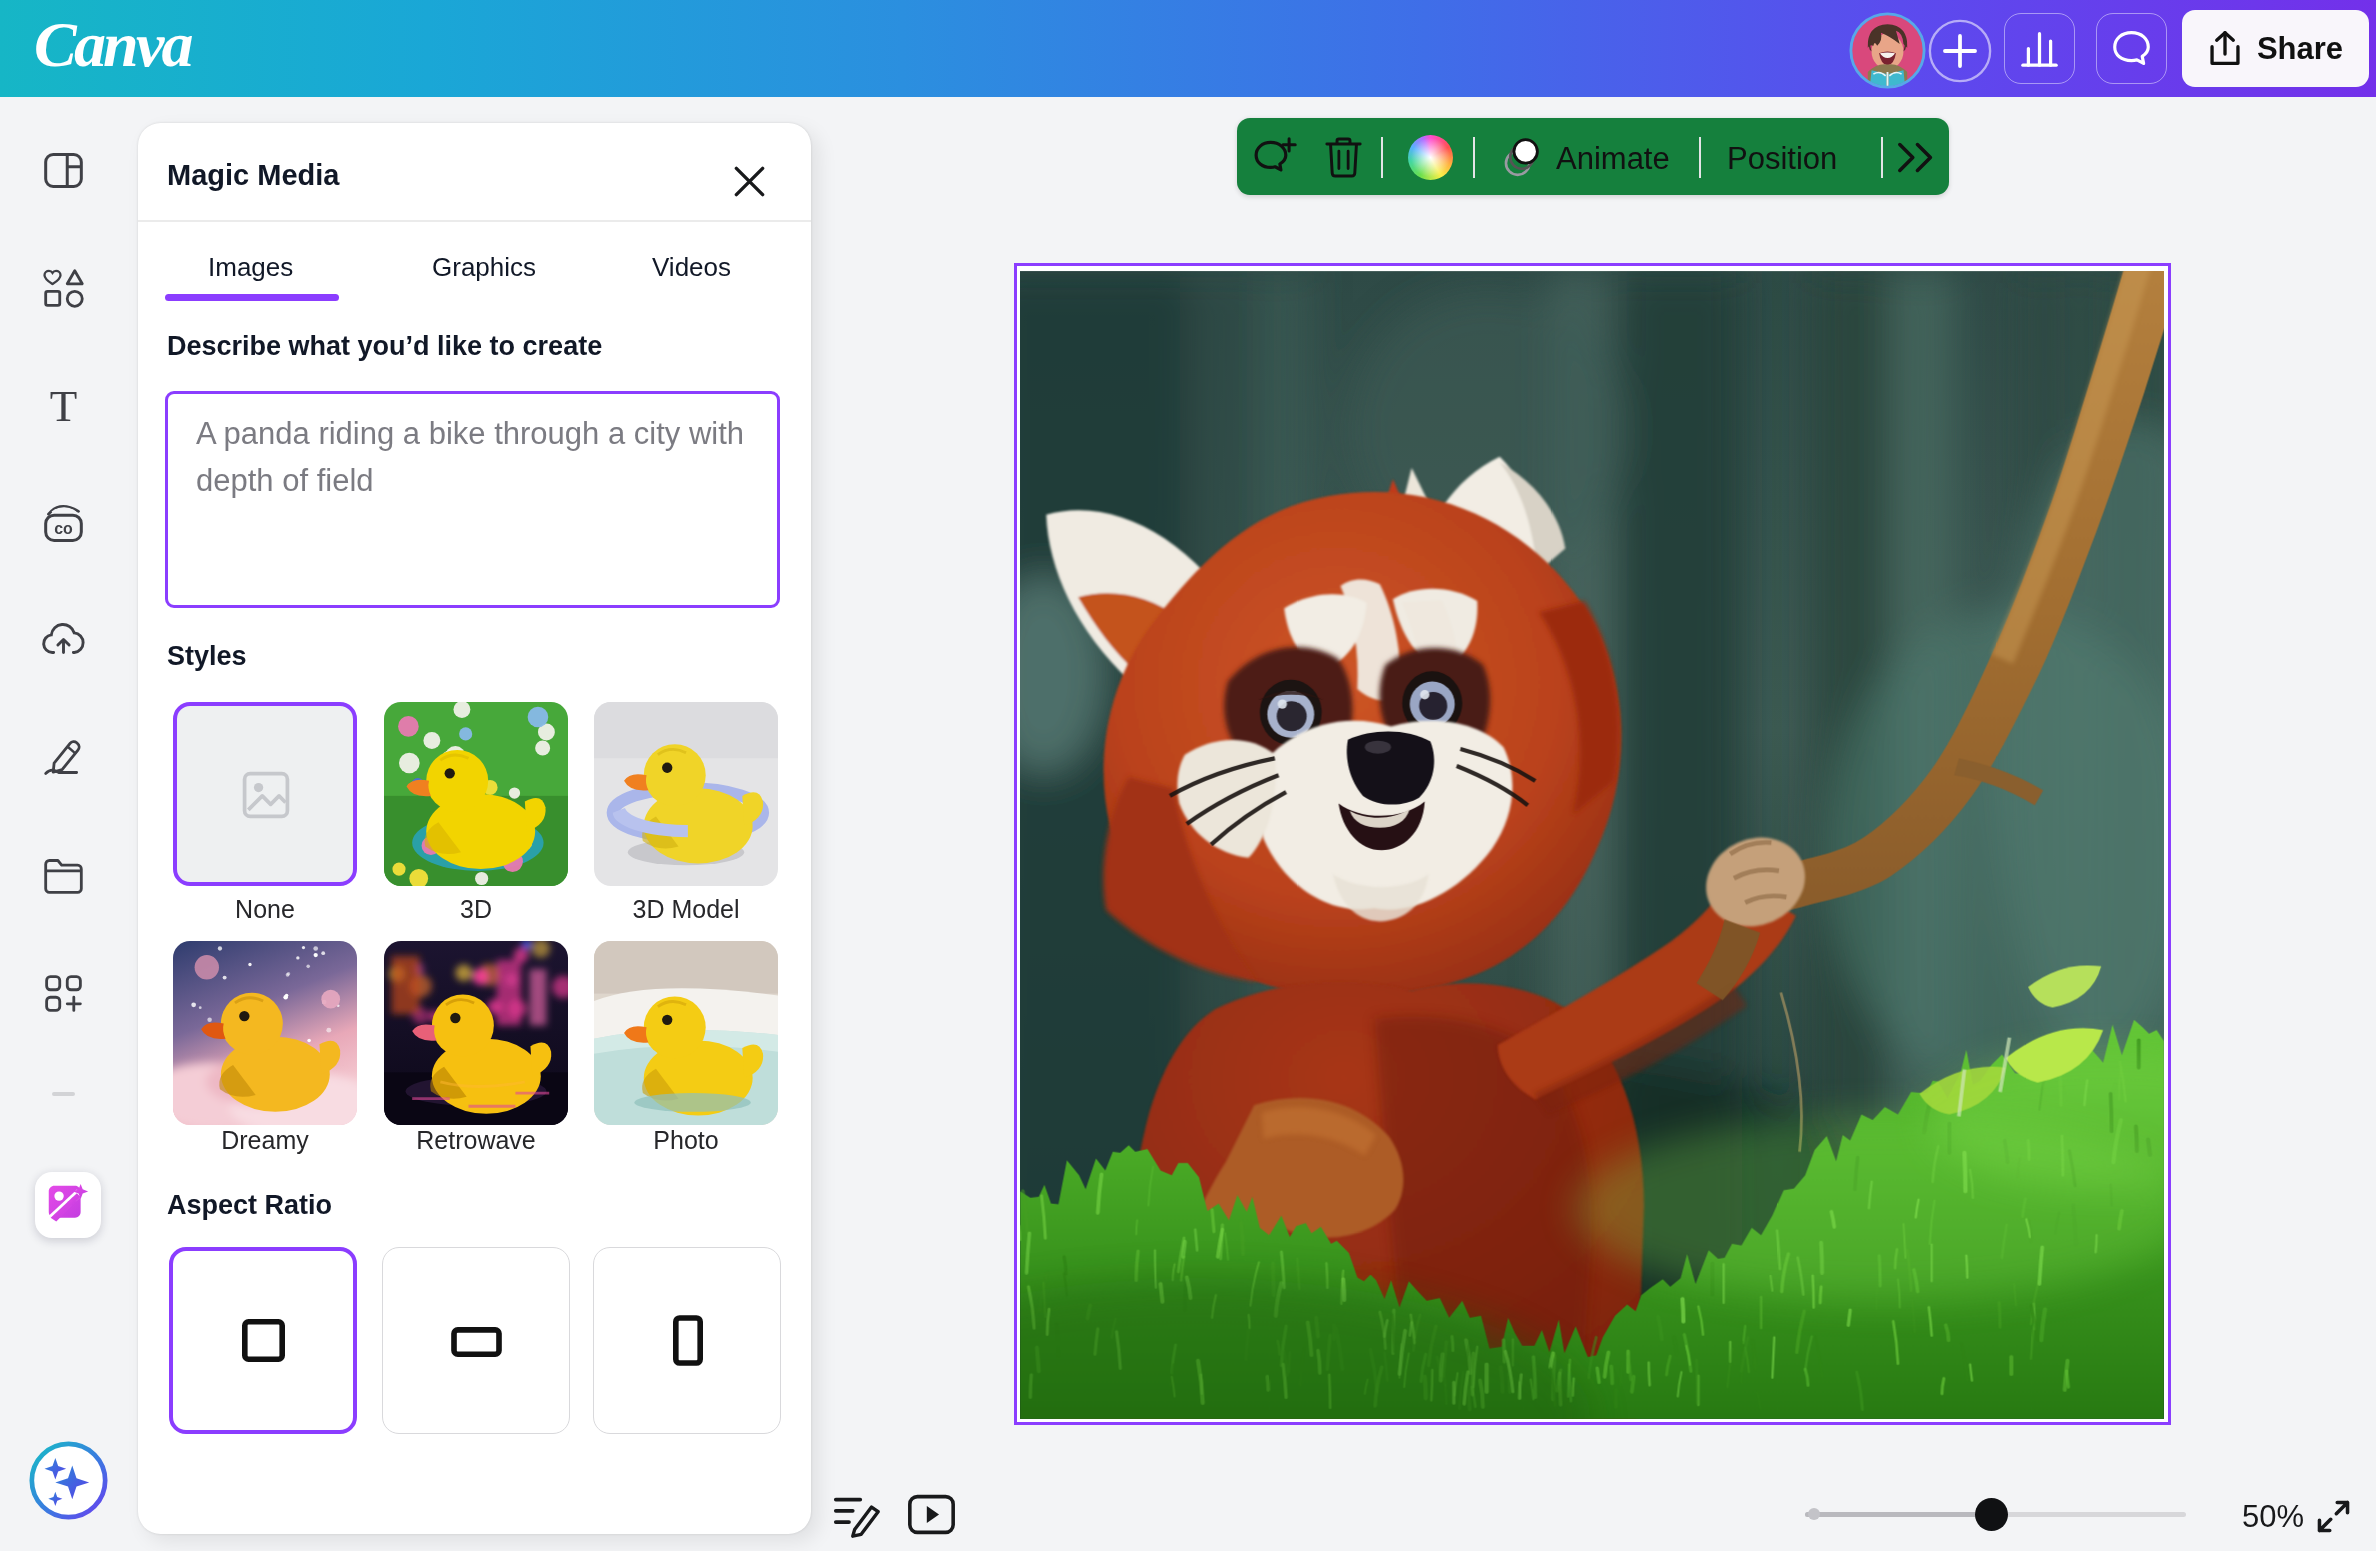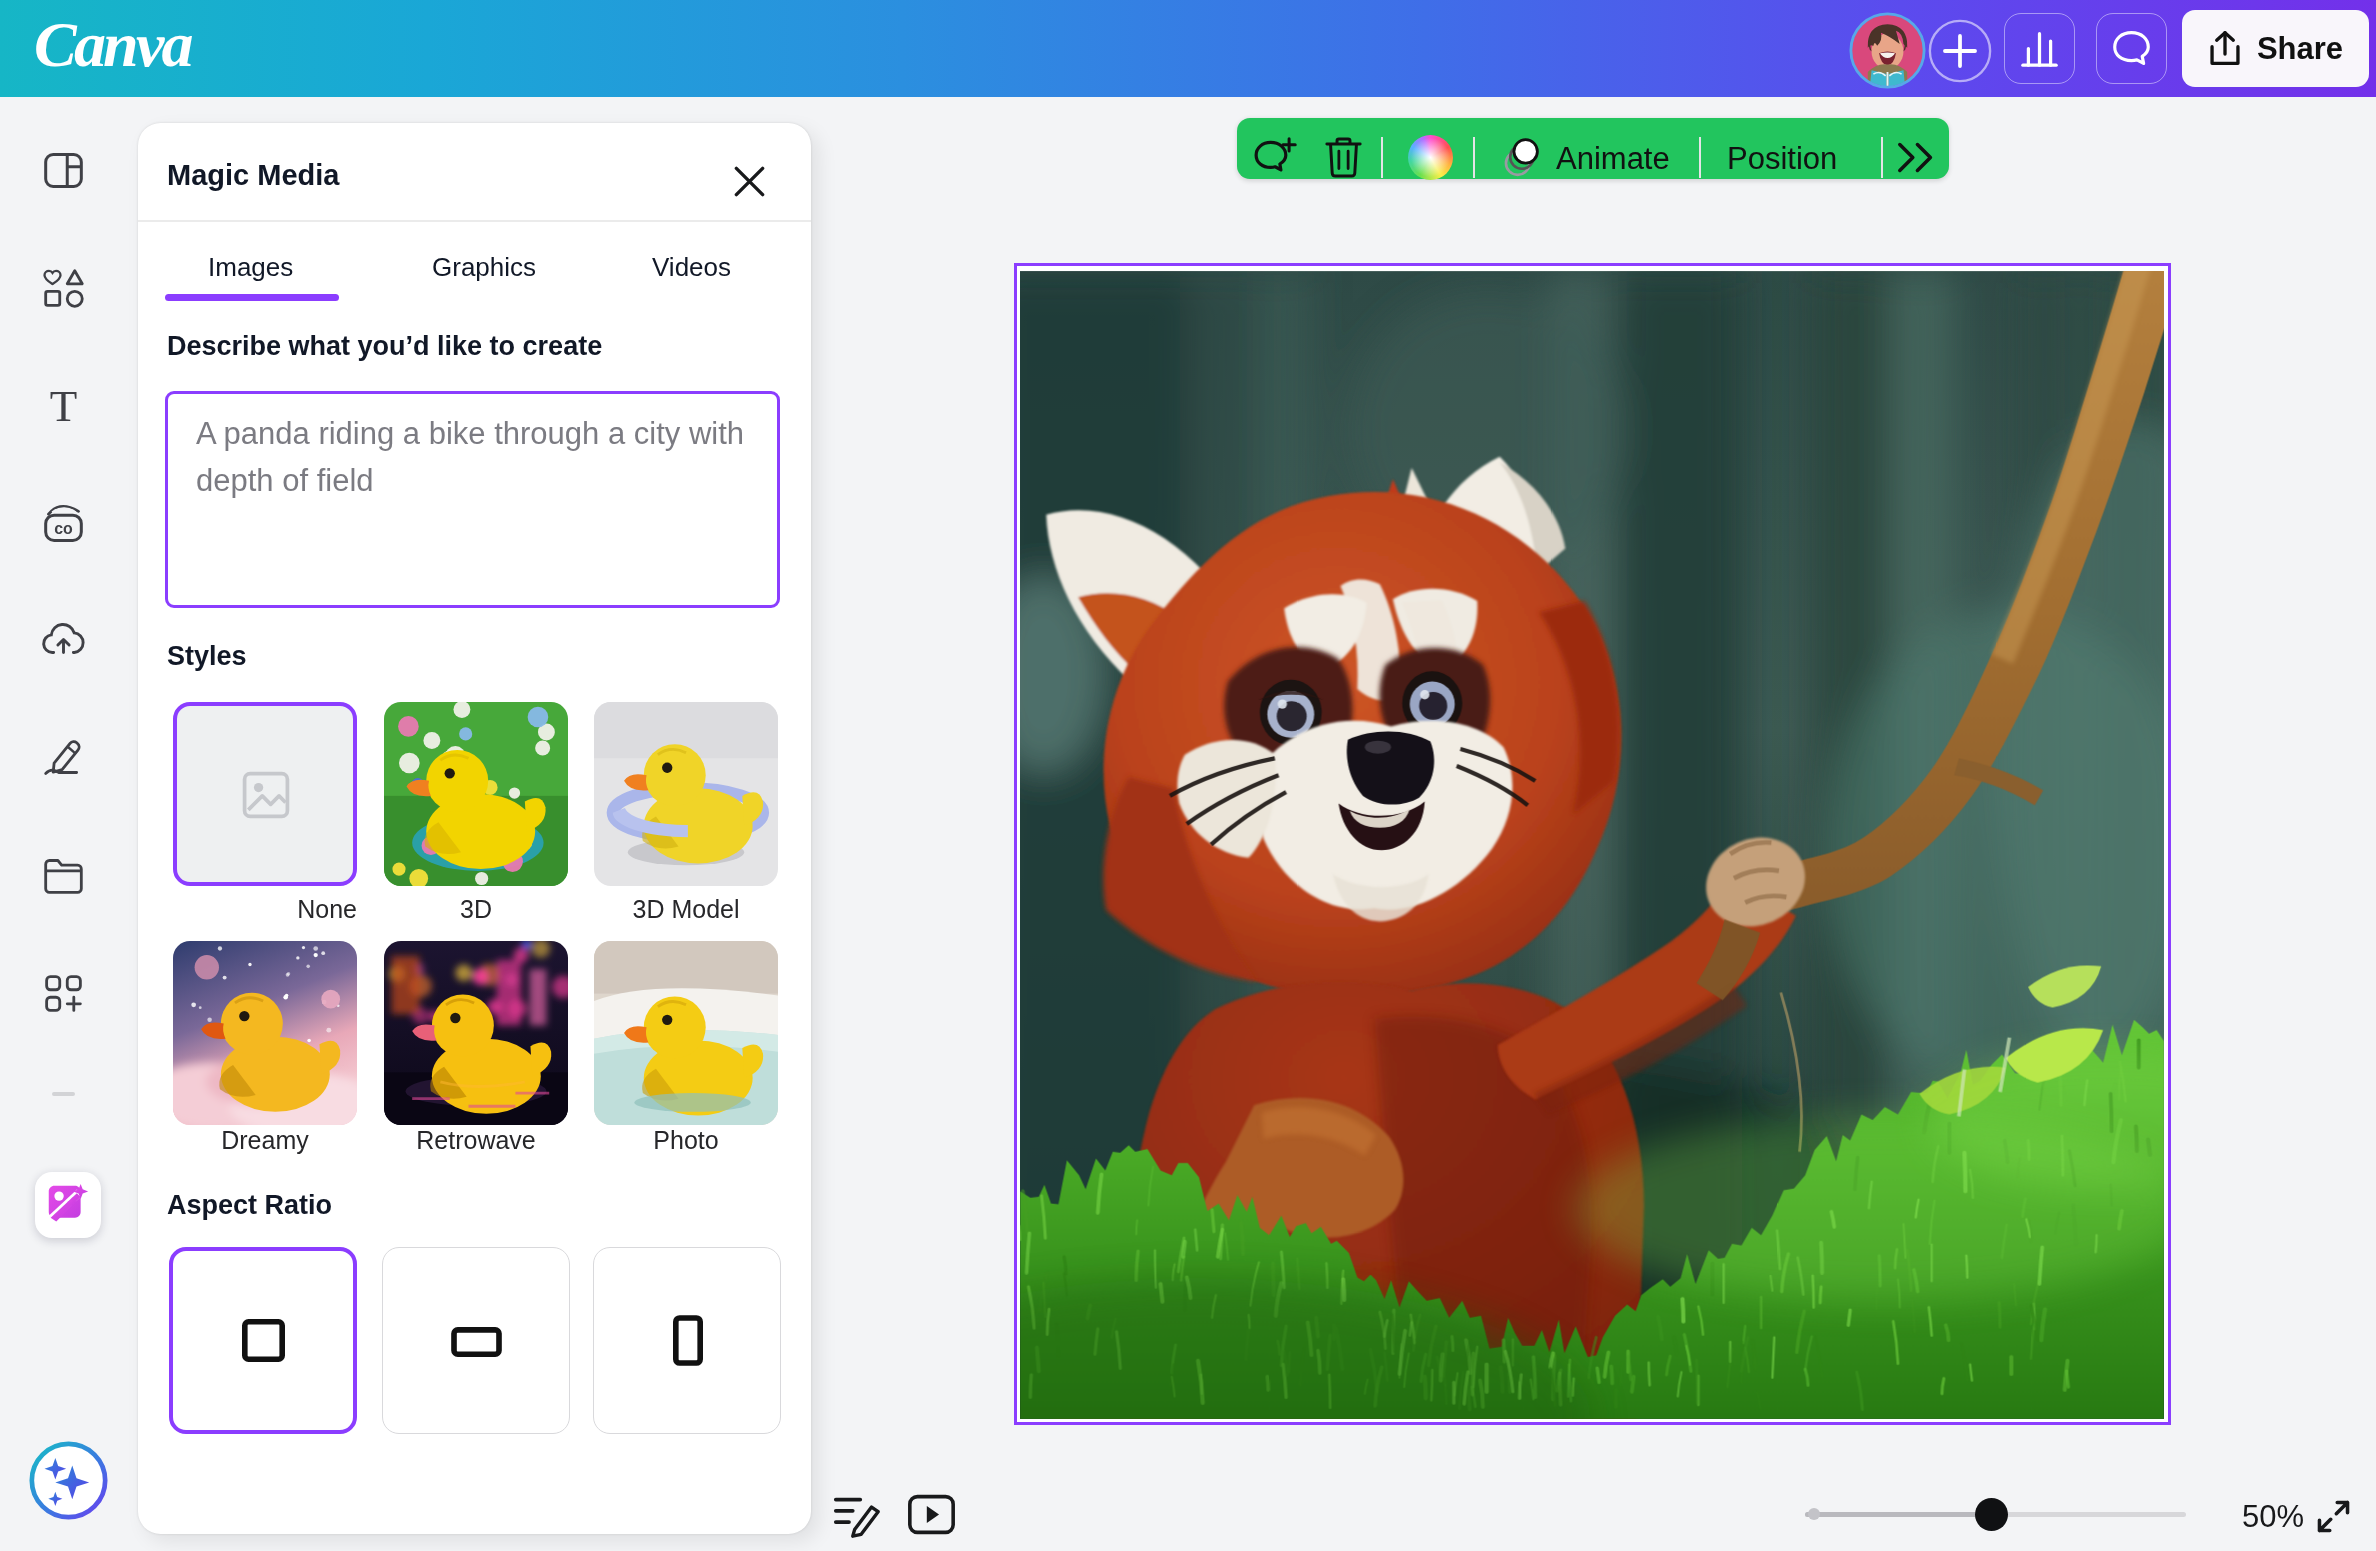--- a/index.html
+++ b/index.html
@@ -38,21 +38,21 @@
   .tlabel { position:absolute; width:184px; text-align:center; font-size:25px; color:#27272a; }
   .arbox { position:absolute; top:1124px; width:188px; height:187px; border-radius:17px; background:#fff; border:1.9px solid #d9d9dc; }
   .arbox.sel { border:4.7px solid #8b3dff; }
 
   
   #selrect { position:absolute; left:1014px; top:263px; width:1157px; height:1162px;
     border:3.7px solid #8b3dff; background:#fff; }
   #imgbox { position:absolute; left:1020px; top:271px; width:1144px; height:1148px; overflow:hidden; }
 
   
-  #ctxbar { position:absolute; left:1237px; top:118px; width:712px; height:61px; background:#22c55e;
+  #ctxbar { position:absolute; left:1237px; top:118px; width:712px; height:77px; background:#15803d;
     border-radius:13px; box-shadow:0 1.9px 5.6px rgba(0,0,0,.14); display:flex; align-items:center; }
   .ctxt { font-size:31px; color:#111; }
   .cdiv { width:1.9px; height:41px; background:#e4e4e7; } #ctxbar{display:block !important;}
 
   
   .btxt { font-size:31px; color:#18191b;margin-left:32px; }
 </style>
 </head>
 <body>
 
@@ -672,21 +672,21 @@
       <path d="M150,96 Q168,86 172,102 Q174,120 152,128 Z" fill="#f0d428"></path>
       <path d="M58,118 Q40,128 44,144 Q60,156 82,150 Z" fill="#d0b010" opacity="0.6"></path>
       <circle cx="78" cy="74" r="33" fill="#f0d428"></circle>
       <path d="M48,74 Q30,70 24,80 Q30,92 50,90 Q46,82 48,74 Z" fill="#f08020"></path>
       <circle cx="70" cy="66" r="5.5" fill="#201a10"></circle>
       <path d="M60,52 Q74,42 90,50" stroke="#d0b010" stroke-width="3" fill="none" opacity="0.5"></path>
     </g>
   <path d="M20,118 a80,26 0 0,0 80,26 l0,-13 a67,20 0 0,1 -67,-18 Z" fill="#b8c2ee"></path>
 </svg>
     </div>
-  <div class="tlabel" style="left:35px; top:772px;text-align:right;">None</div>
+  <div class="tlabel" style="left:35px; top:772px;">None</div>
   <div class="tlabel" style="left:246px; top:772px;">3D</div>
   <div class="tlabel" style="left:456px; top:772px;">3D Model</div>
 
   <div class="tile" style="left:35px; top:818px;" id="tdreamy">
       <svg width="184" height="184" viewBox="0 0 196 196" style="border-radius:17px; display:block">
   <defs>
     <linearGradient id="drb" x1="0" y1="0" x2="0.4" y2="1">
       <stop offset="0" stop-color="#2e3c6e"></stop>
             <stop offset="0.45" stop-color="#7a6898"></stop>
       <stop offset="0.75" stop-color="#e8a8b8"></stop>

